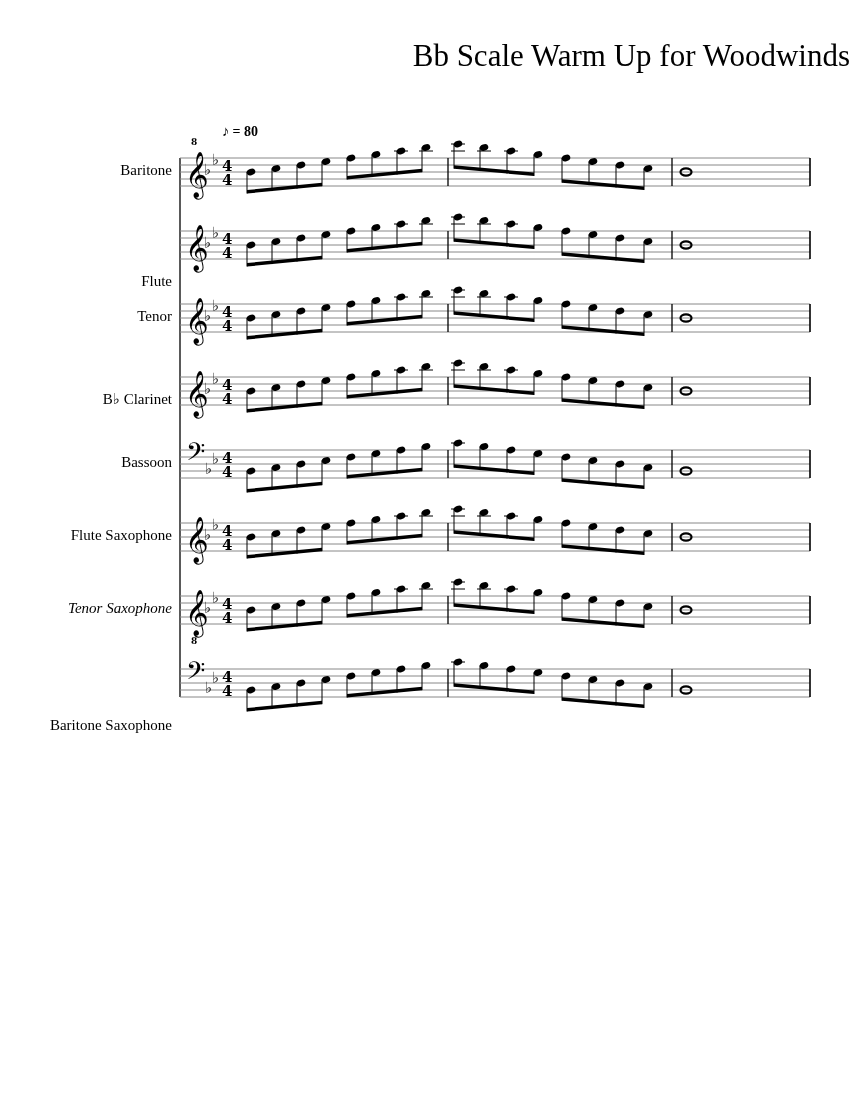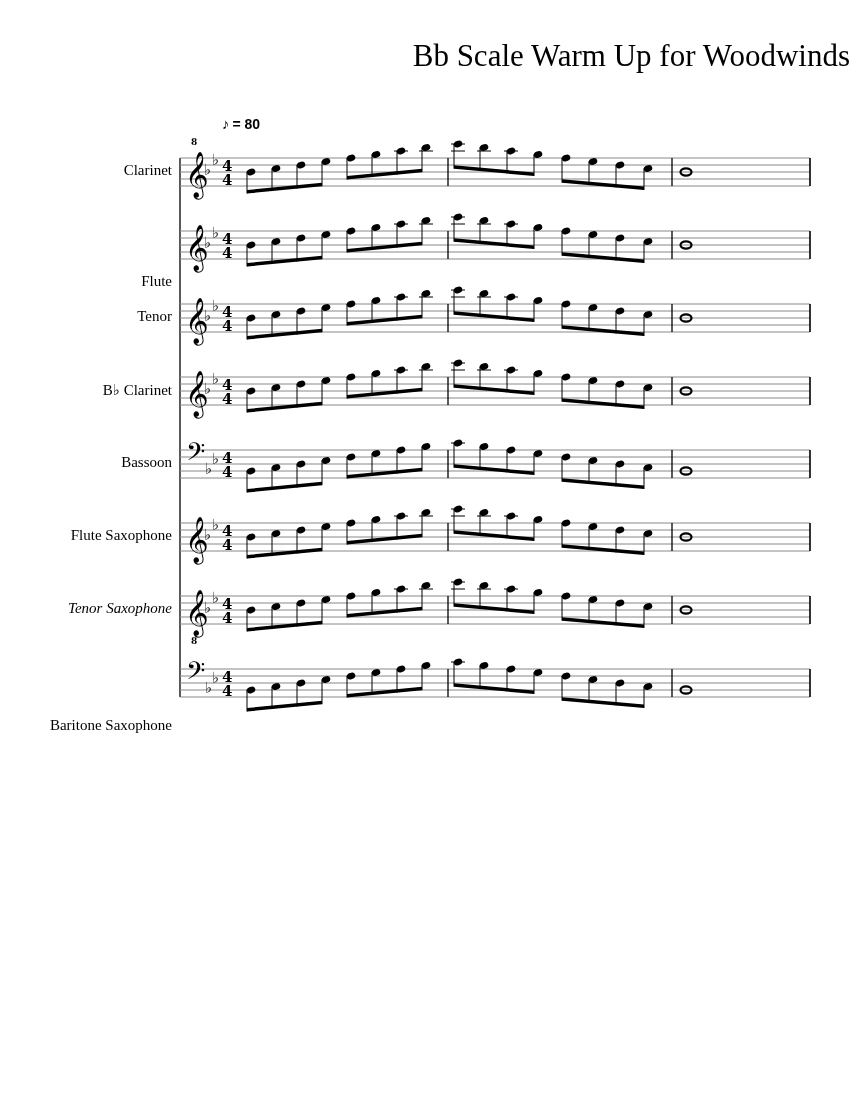--- a/index.html
+++ b/index.html
@@ -1,39 +1,39 @@
 <!DOCTYPE html>
 <html><head>
 <meta charset="utf-8">
 <style>
   html, body { margin: 0; padding: 0; background: #ffffff; }
   body { width: 850px; height: 1100px; position: relative; overflow: hidden;
          font-family: "Liberation Serif", "DejaVu Serif", serif; color: #000; }
   .title { position: absolute; left: 0; top: 38px; width: 850px; text-align: right;
            font-size: 31px; font-family: "Liberation Serif", serif; }
-  .tempo { position: absolute; left: 222px; top: 115px; font-size: 14px; font-weight: bold;
-           font-family: Liberation Sans, sans-serif; }
+  .tempo { position: absolute; left: 222px; top: 123px; font-size: 14px; font-weight: bold;
+           font-family: Liberation Serif, serif; }
   .tempo .note-glyph { font-weight: normal; font-size: 15px; margin-right: 3px; }
   .inst-label { position: absolute; right: 678px; font-size: 15px; white-space: nowrap;
                 font-family: "Liberation Serif", serif; }
   svg.score { position: absolute; left: 0; top: 0; }
 </style>
 </head>
 <body>
 
 <div class="title">Bb Scale Warm Up for Woodwinds</div>
 <div class="tempo">
   <span class="note-glyph">♪</span><span>= 80</span>
 </div>
 
 <div id="labels">
-    <div class="inst-label" style="top: 162px;">Clarinet</div>
+    <div class="inst-label" style="top: 162px;">Baritone</div>
     <div class="inst-label" style="top: 235px; margin-top: 38px;">Flute</div>
     <div class="inst-label" style="top: 308px;">Tenor</div>
-    <div class="inst-label" style="top: 381px;">B♭ Clarinet</div>
+    <div class="inst-label" style="top: 390px;">B♭ Clarinet</div>
     <div class="inst-label" style="top: 454px; text-align: right;">Bassoon</div>
     <div class="inst-label" style="top: 527px;">Flute Saxophone</div>
     <div class="inst-label" style="top: 600px; font-style: italic;">Tenor Saxophone</div>
     <div class="inst-label" style="top: 673px; margin-top: 44px;">Baritone Saxophone</div>
   </div>
 <svg class="score" id="score" width="850" height="1100" xmlns="http://www.w3.org/2000/svg">
     <line x1="180" y1="158" x2="180" y2="697" stroke="#000" stroke-width="1.3"></line>
     <g>
       <line x1="180" y1="158" x2="810" y2="158" stroke="#888" stroke-width="1"></line>
       <line x1="180" y1="165" x2="810" y2="165" stroke="#888" stroke-width="1"></line>

